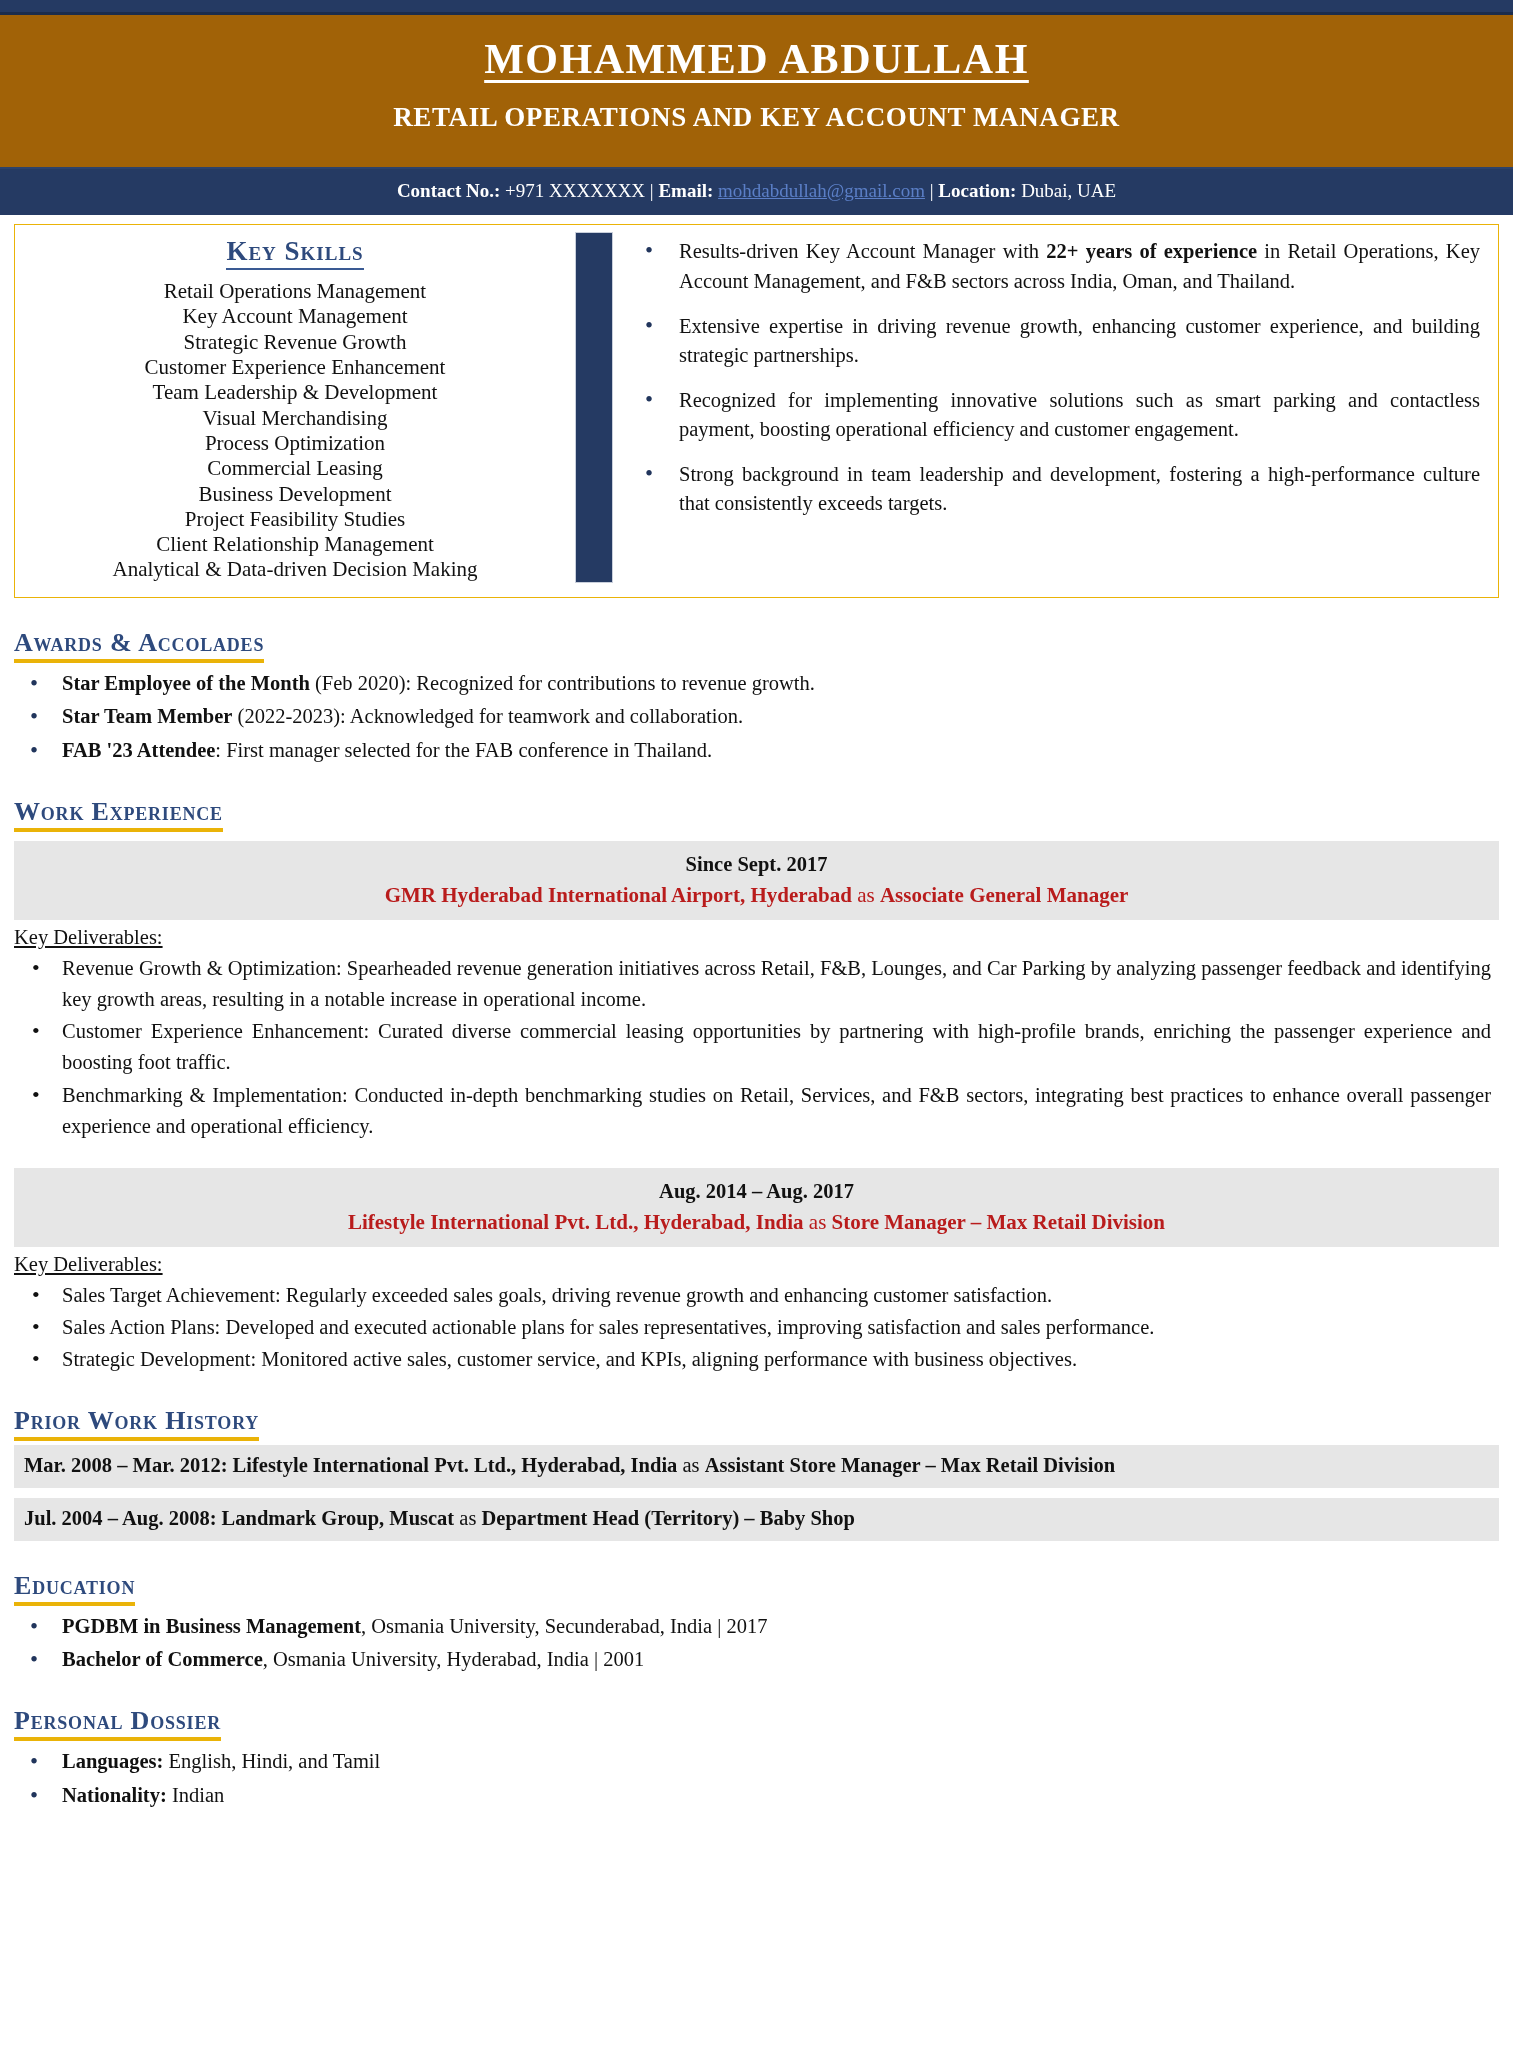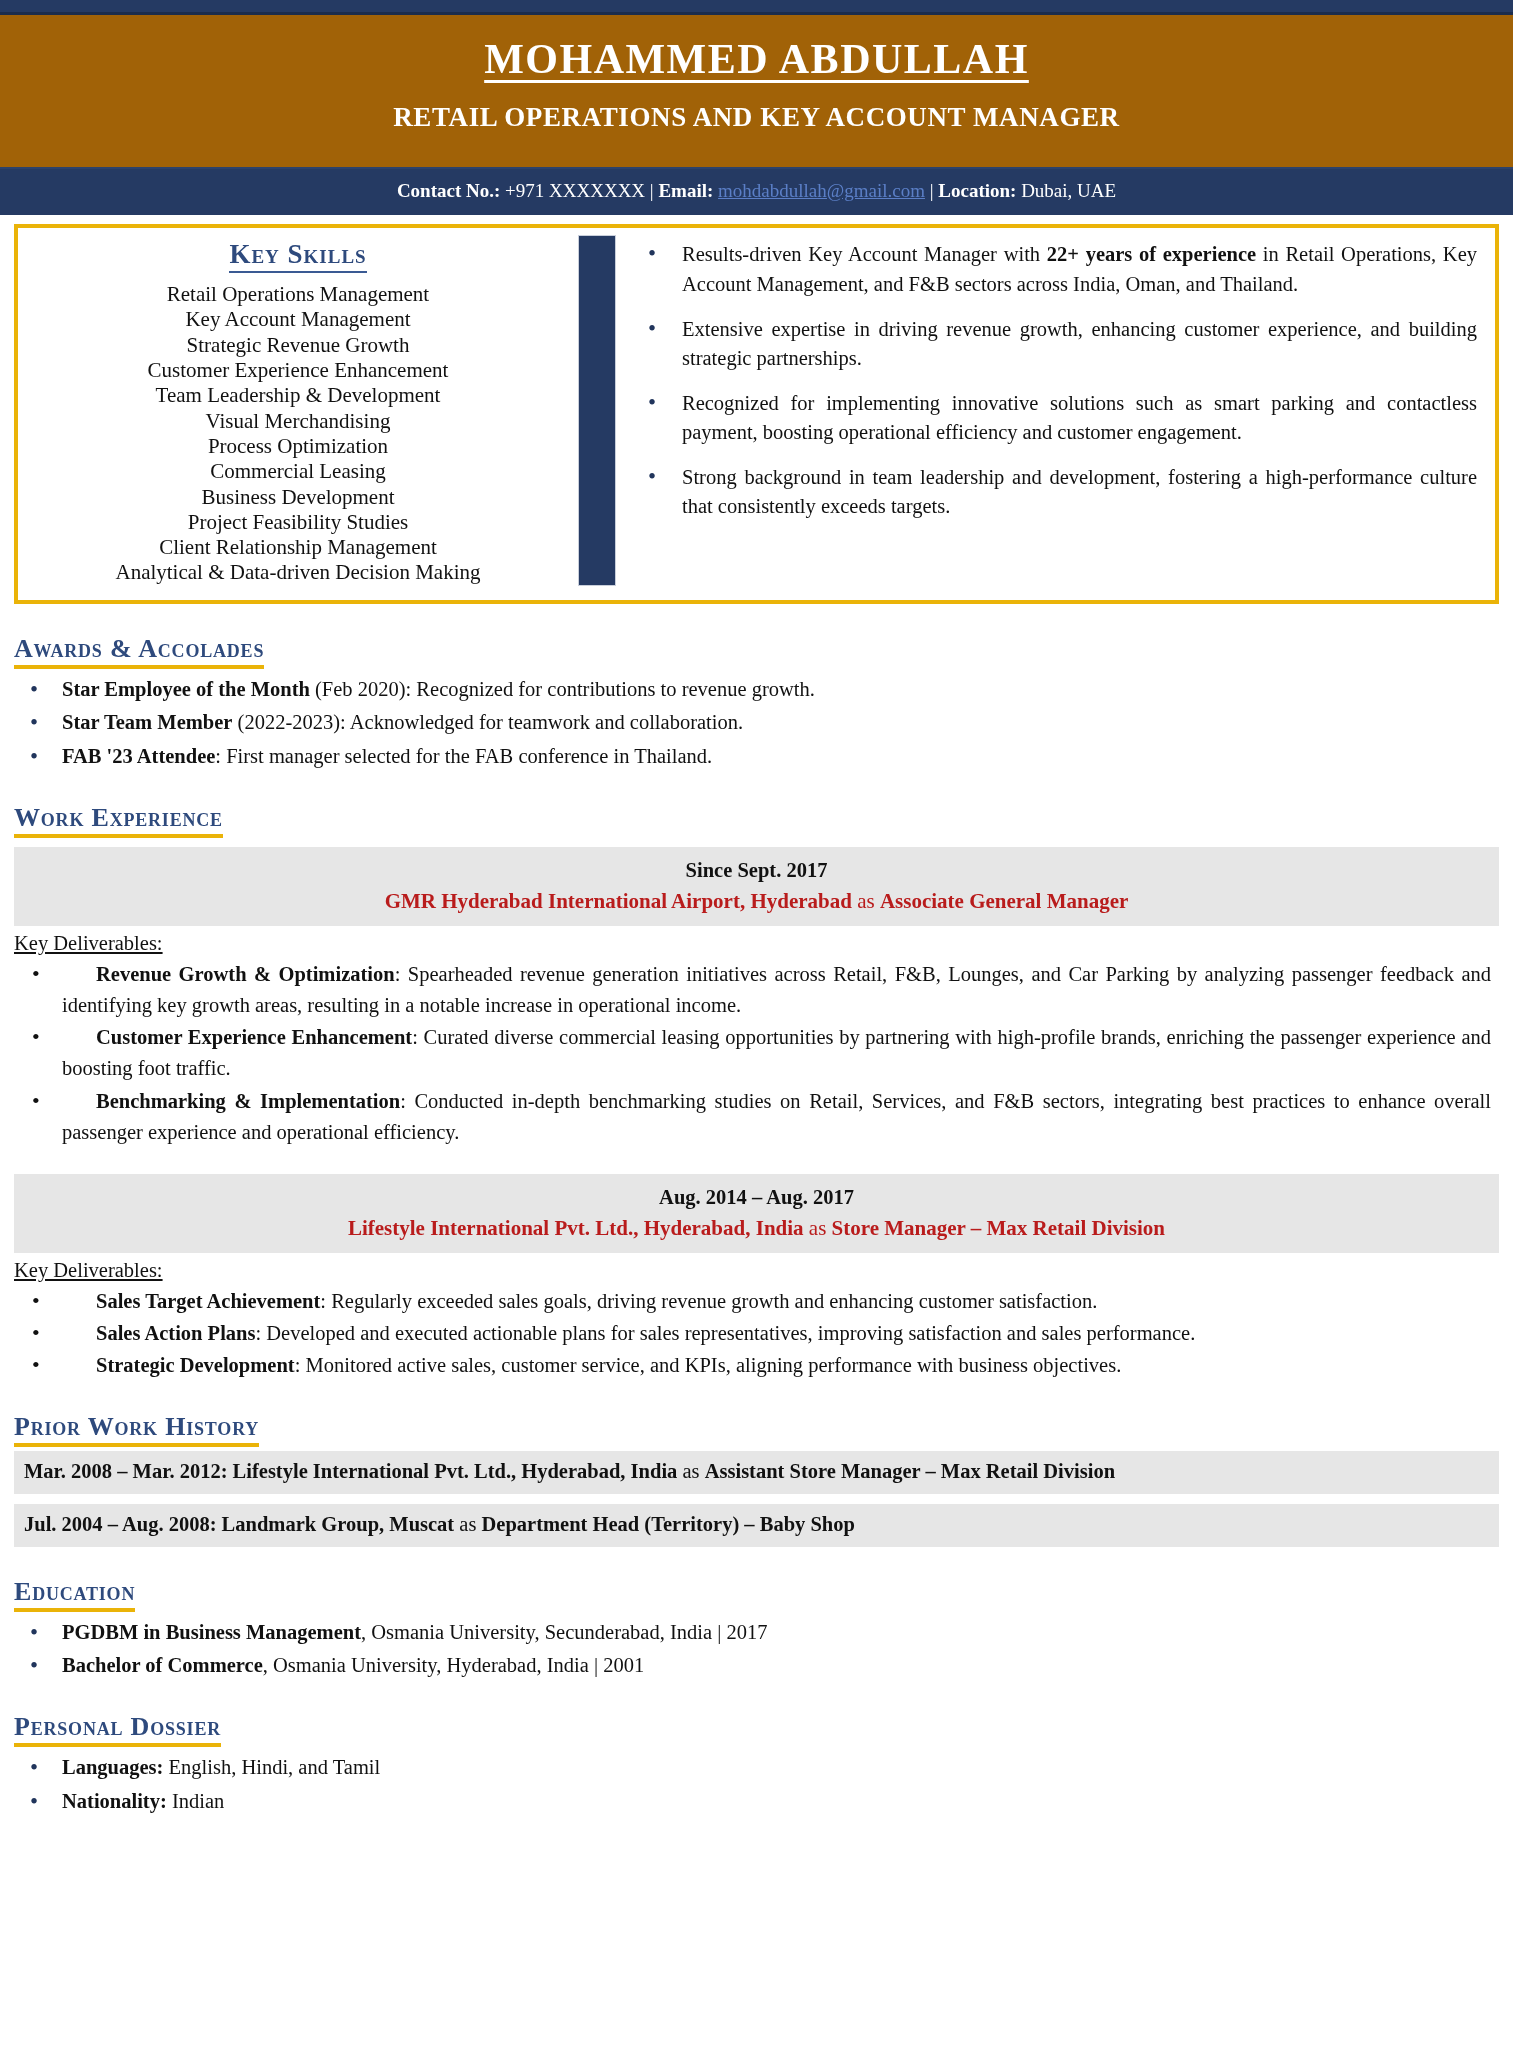--- a/index.html
+++ b/index.html
@@ -62,21 +62,21 @@
   .contact-bar b { font-weight: bold; }
   .contact-email {
     color: #5b7fc7;
     text-decoration: underline;
   }
   .sep { color: #ffffff; }
 
   
   .panel {
     display: flex;
-    border: 4px solid #eab308;
+    border: 1px solid #eab308;
     margin: 9px 14px 0 14px;
     background: #fff;
     align-items: stretch;
     min-height: 340px;
   }
   .col-skills {
     width: 560px;
     flex: 0 0 560px;
     padding: 12px 8px 14px 8px;
     box-sizing: border-box;
@@ -236,21 +236,21 @@
     color: #111;
   }
   .job-bullets li::before {
     content: "\2022";
     position: absolute;
     left: 18px;
     top: -2px;
     color: #111;
     font-size: 22px;
   }
-  .job-bullets b { font-weight: bold; margin-left: 34px; }
+  .job-bullets b { font-weight: normal; }
 
   .job-block { margin-bottom: 26px; }
 
   
   .prior-row {
     background: #e6e6e6;
     padding: 7px 10px 8px 10px;
     margin-bottom: 10px;
     font-size: 20.5px;
     line-height: 1.35;

